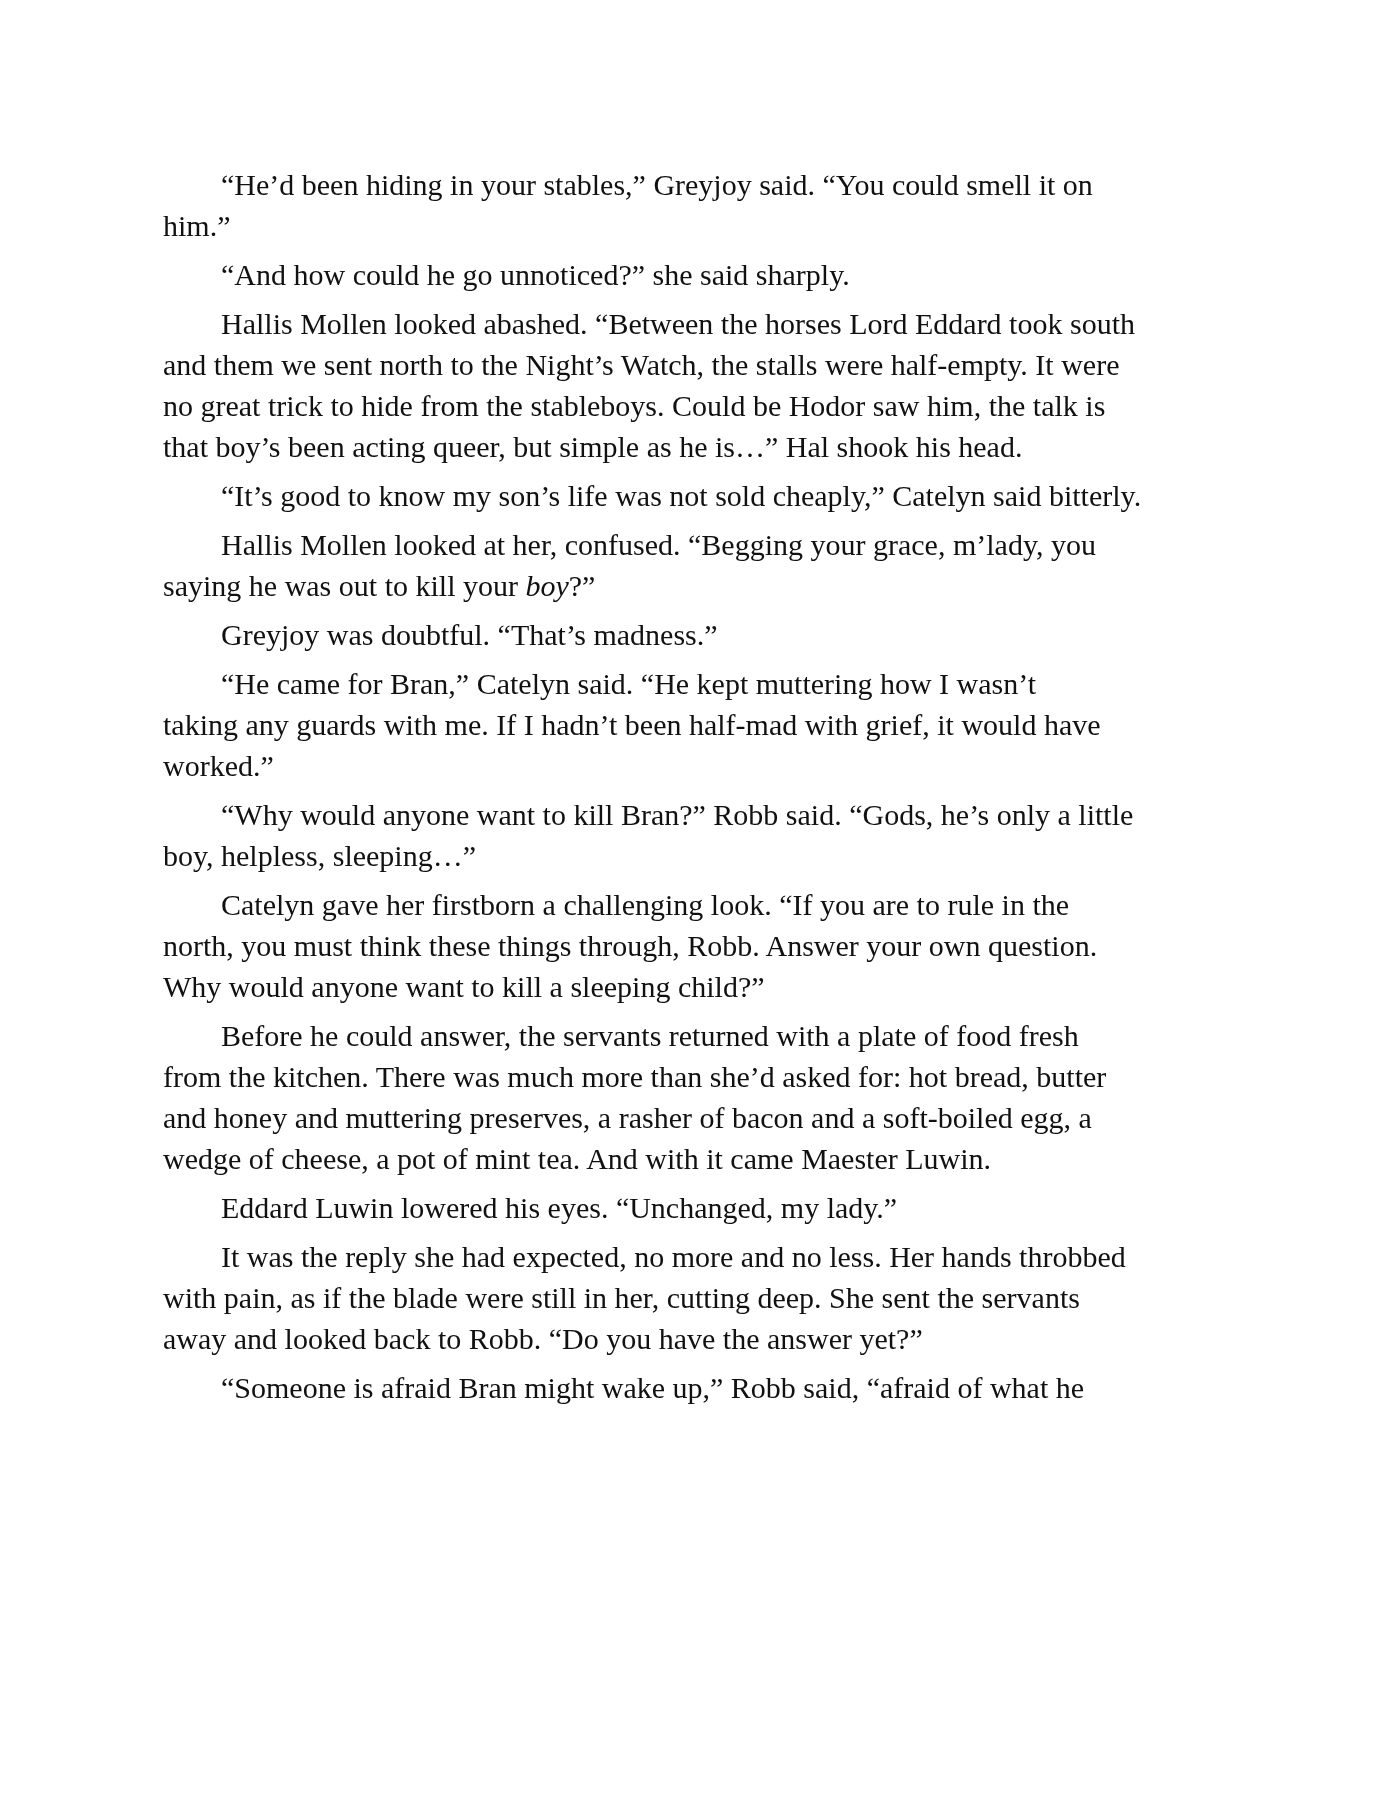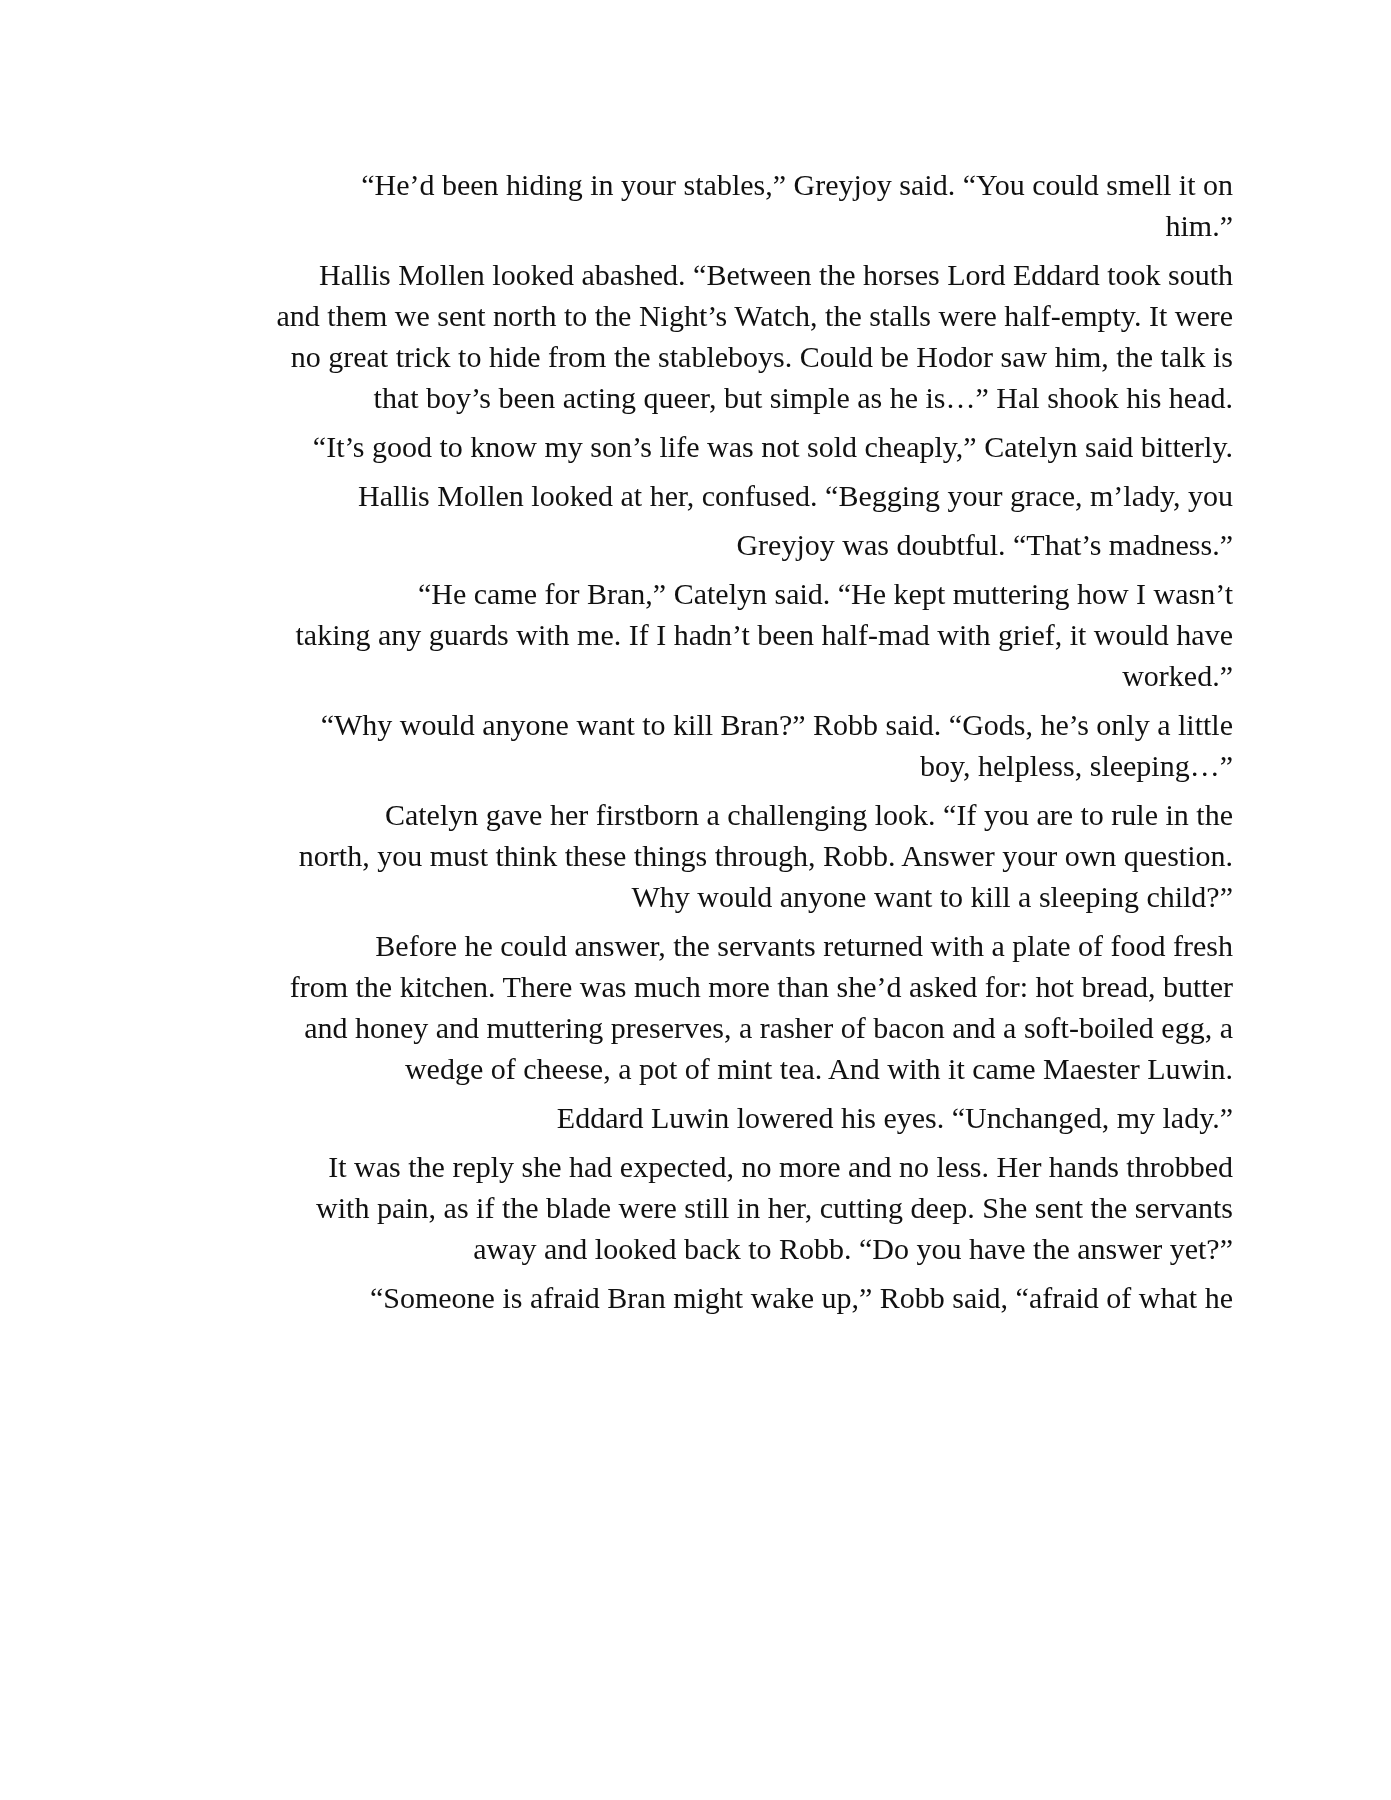--- a/index.html
+++ b/index.html
@@ -32,48 +32,52 @@
     display: block;
     white-space: nowrap;
   }
   .para .line + .line {
     text-indent: 0;
     font-family: Liberation Serif, serif;
   }
   .first {
     padding-left: 58px;
   }
-  .para { text-indent: 0; text-align: right; }
+  .para { text-indent: 0; }
   em { font-style: italic; }
 </style>
 </head>
 <body>
 
 <div class="page">
 
   <p class="para">
     <span class="line first">“He’d been hiding in your stables,” Greyjoy said. “You could smell it on</span>
     <span class="line">him.”</span>
   </p>
 
+  <p class="para">
+    <span class="line first">“And how could he go unnoticed?” she said sharply.</span>
+  </p>
 
   <p class="para">
     <span class="line first">Hallis Mollen looked abashed. “Between the horses Lord Eddard took south</span>
     <span class="line">and them we sent north to the Night’s Watch, the stalls were half-empty. It were</span>
     <span class="line">no great trick to hide from the stableboys. Could be Hodor saw him, the talk is</span>
     <span class="line">that boy’s been acting queer, but simple as he is…” Hal shook his head.</span>
   </p>
 
 
   <p class="para">
     <span class="line first">“It’s good to know my son’s life was not sold cheaply,” Catelyn said bitterly.</span>
   </p>
 
   <p class="para">
     <span class="line first">Hallis Mollen looked at her, confused. “Begging your grace, m’lady, you</span>
+    <span class="line"><span>saying he was out to kill your </span><em>boy</em><span>?”</span></span>
   </p>
 
   <p class="para">
     <span class="line first">Greyjoy was doubtful. “That’s madness.”</span>
   </p>
 
   <p class="para">
     <span class="line first">“He came for Bran,” Catelyn said. “He kept muttering how I wasn’t</span>
     <span class="line">taking any guards with me. If I hadn’t been half-mad with grief, it would have</span>
     <span class="line">worked.”</span>

